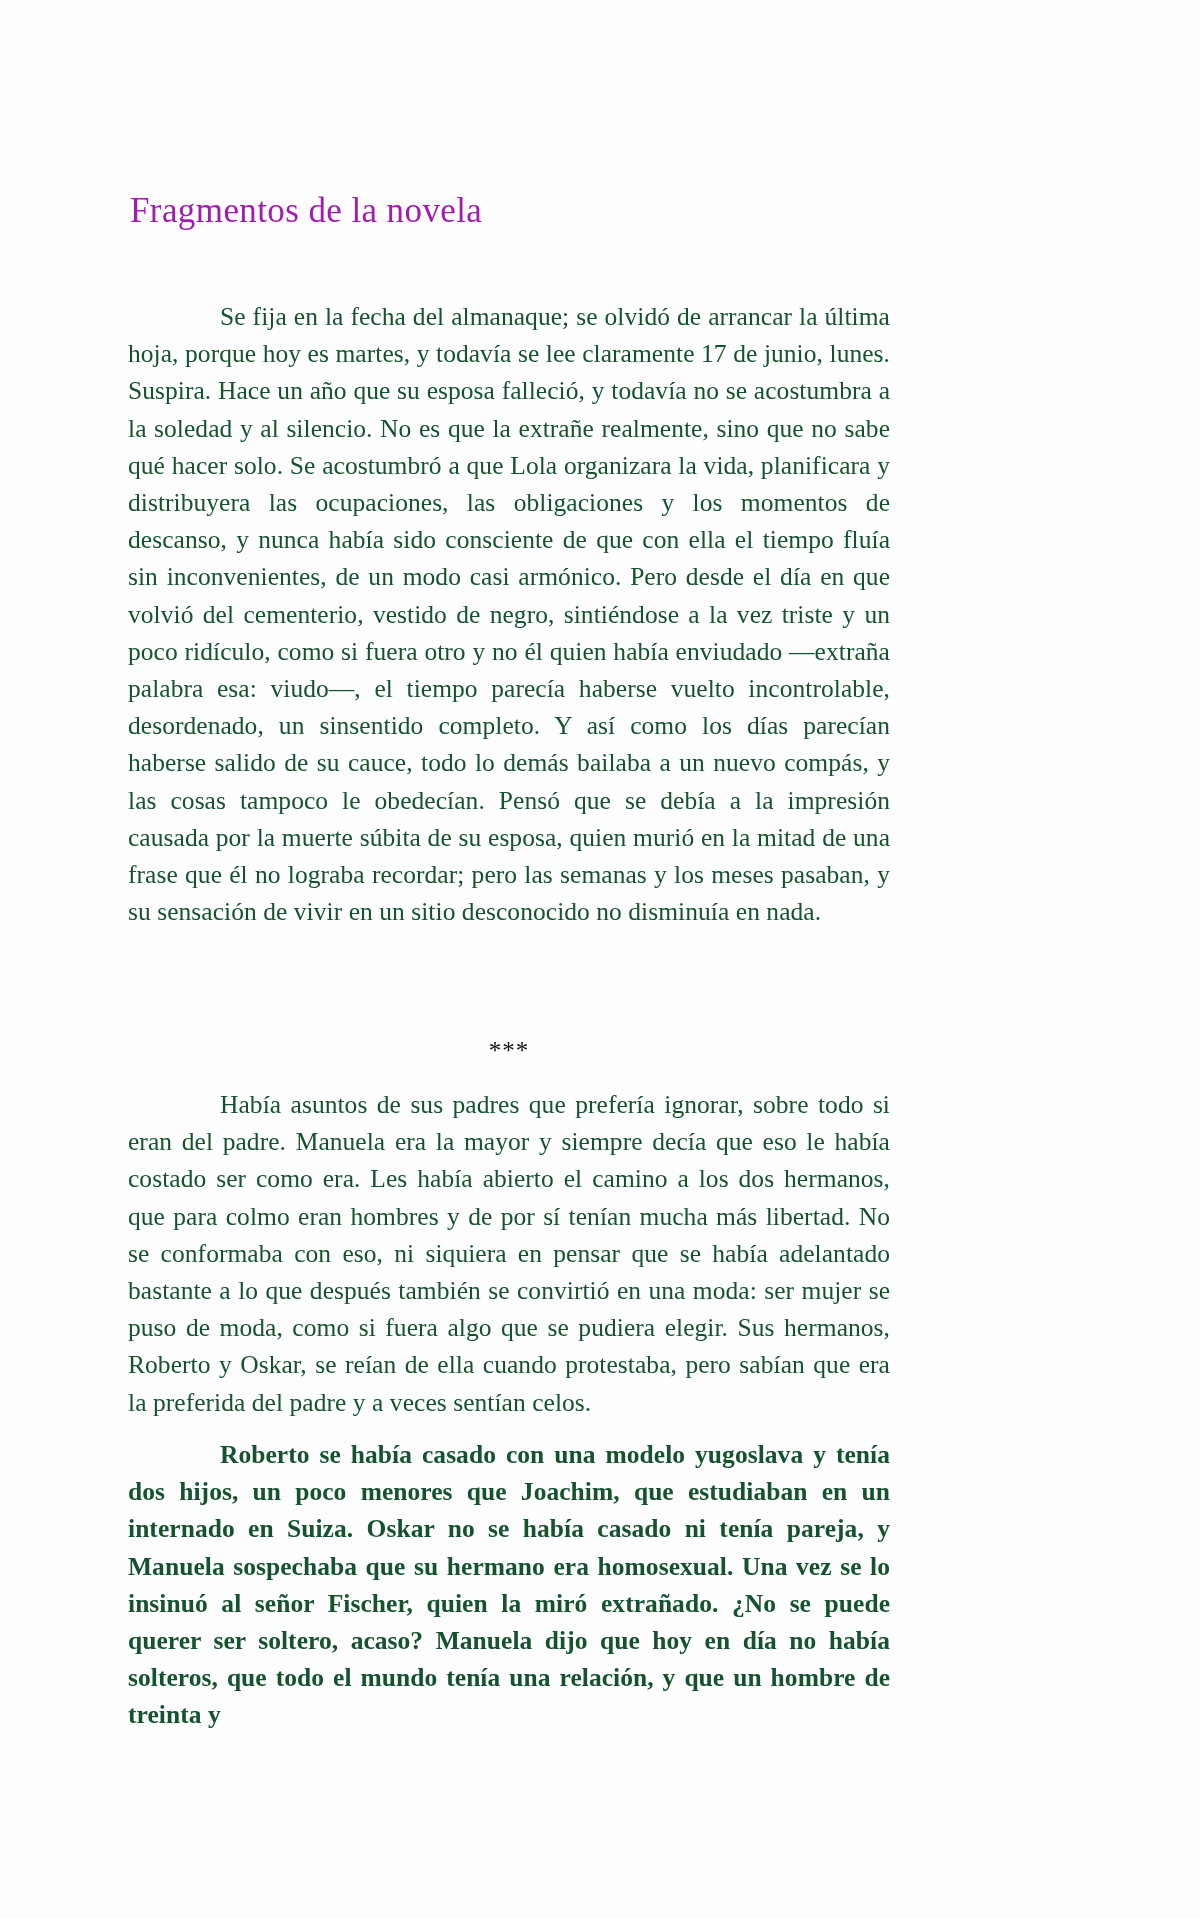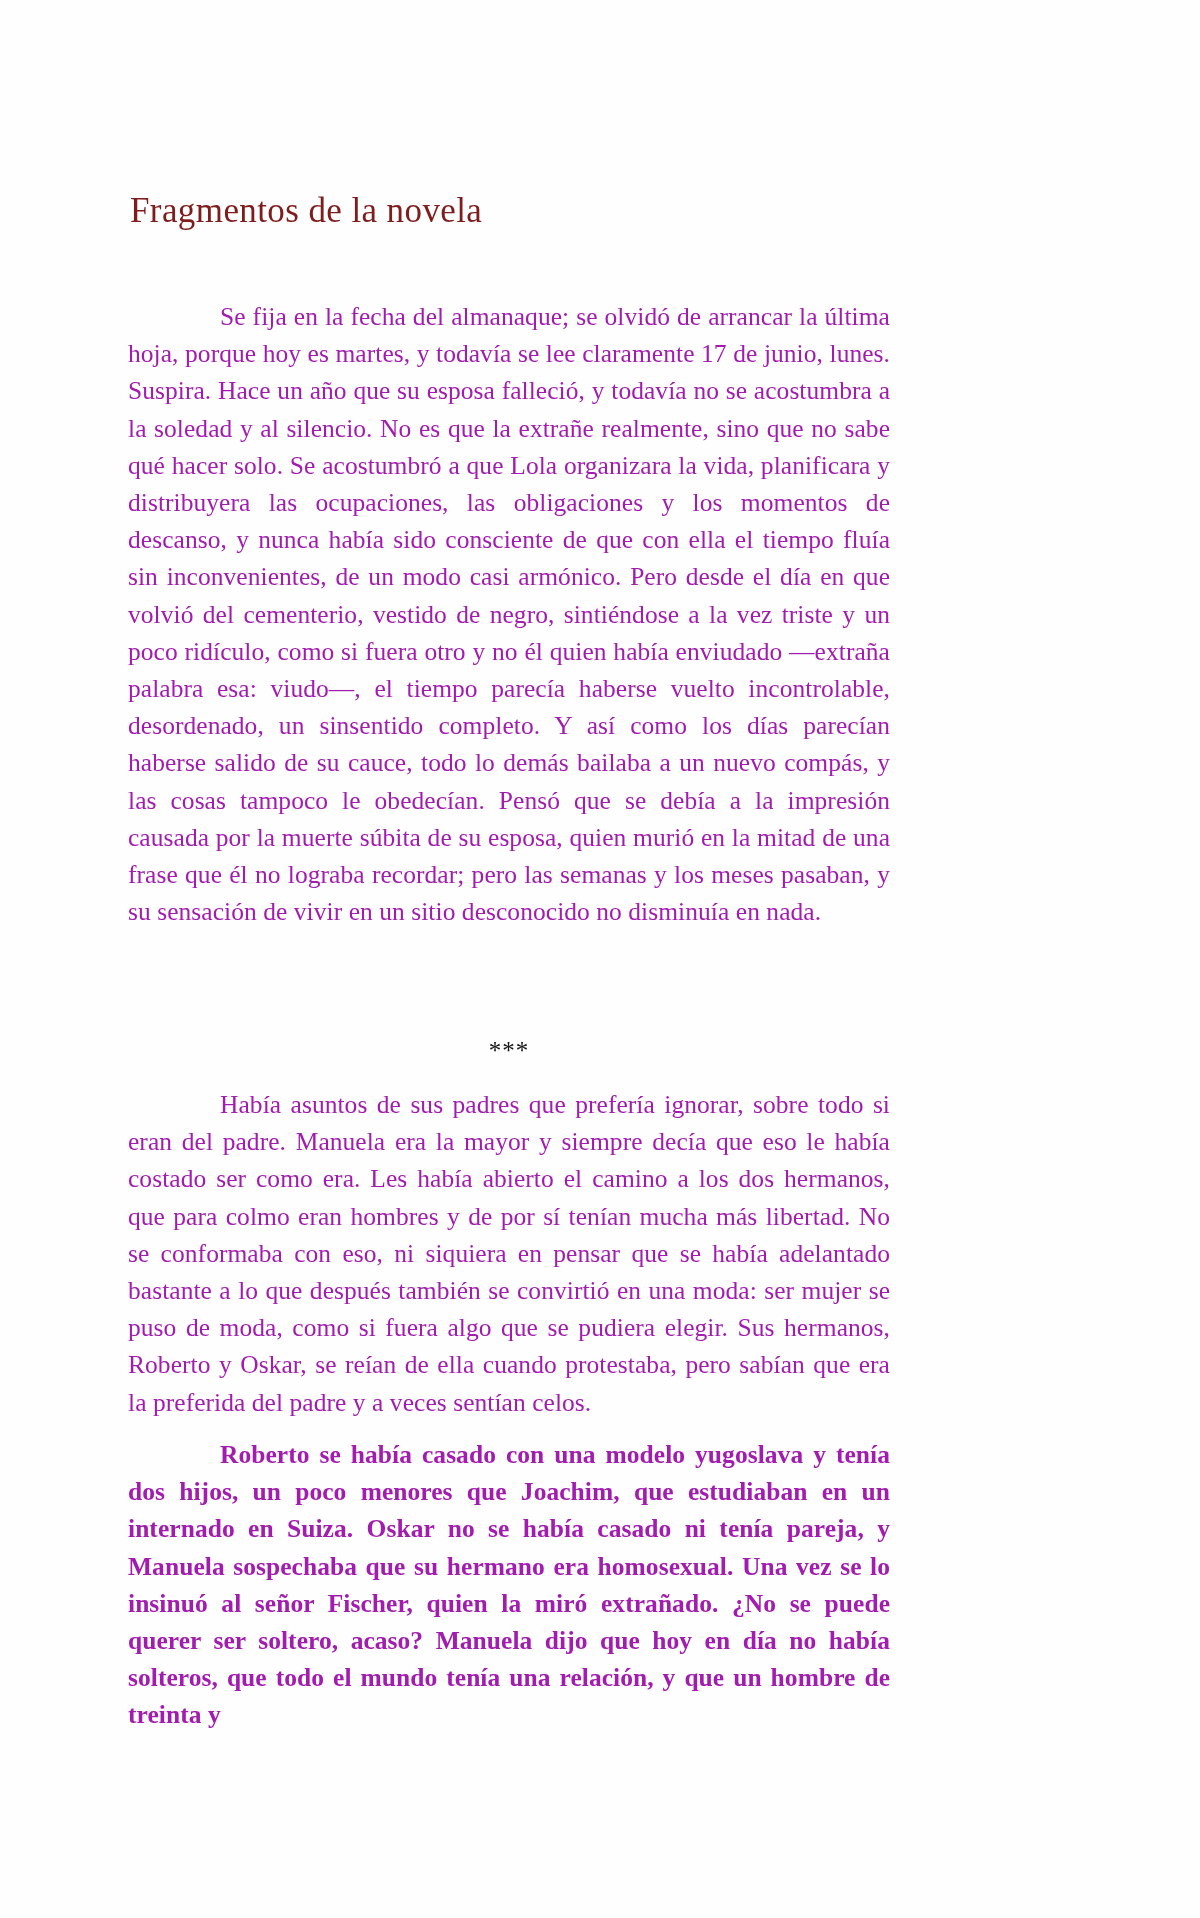--- a/index.html
+++ b/index.html
@@ -24,33 +24,33 @@
     box-sizing: border-box;
   }
 
   .page-title {
     position: absolute;
     left: 130px;
     top: 168px;
     font-size: 35px;
     font-weight: 400;
     letter-spacing: 0.4px;
-    color: #7f1d1d;
+    color: #a21caf;
     white-space: nowrap;
   }
 
   .body-text {
     position: absolute;
     left: 128px;
     width: 762px;
     font-size: 25.5px;
     line-height: 37.2px;
     text-align: justify;
     text-justify: inter-word;
-    color: #a21caf;
+    color: #14532d;
     hyphens: manual;
     letter-spacing: 0.05px;
   }
 
   .body-text.p1 { top: 298px; }
   .body-text.p2 { top: 1086px; }
   .body-text.p3 { top: 1436px; font-weight: bold; }
 
   .body-text p {
     margin: 0;

